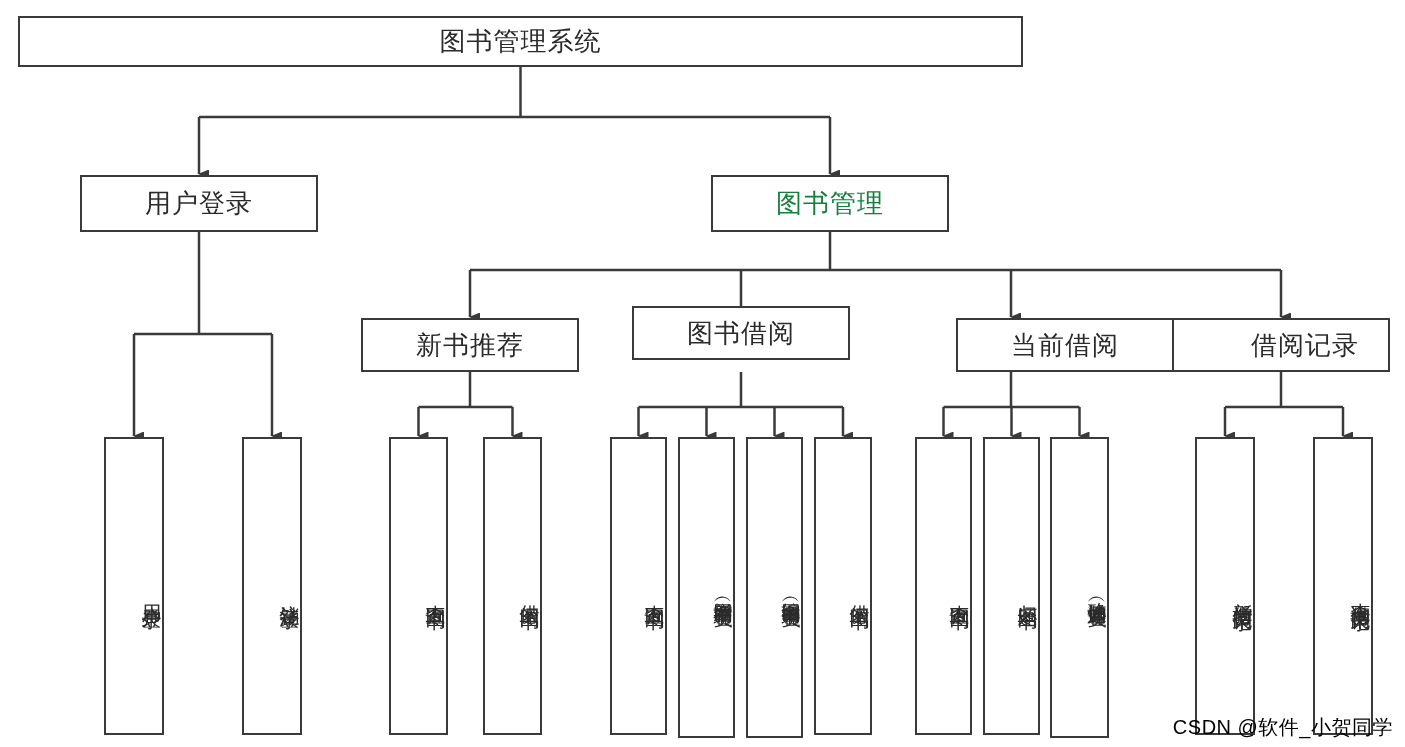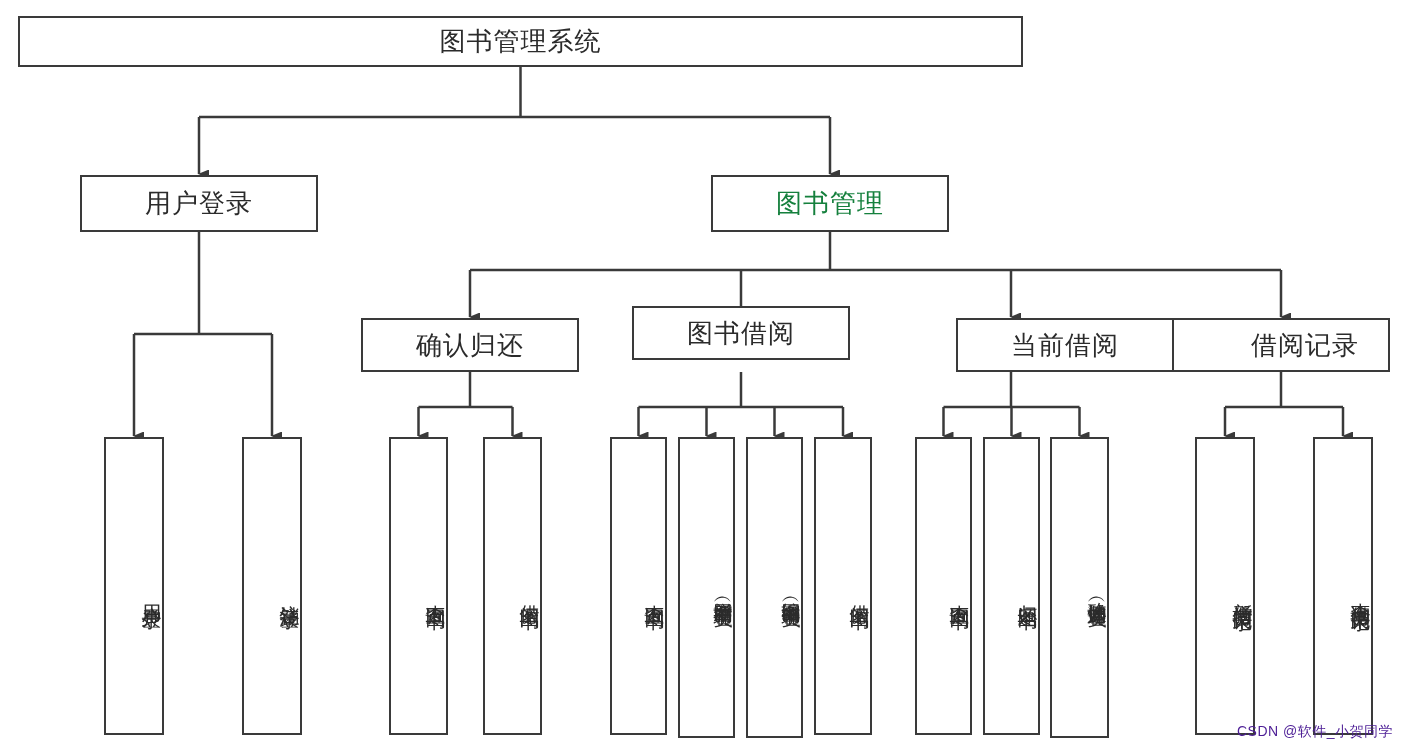--- a/index.html
+++ b/index.html
@@ -58,22 +58,22 @@
     padding-top: 8px;
   }
   .node-label {
     display: block;
     white-space: pre;
   }
   .watermark {
     position: absolute;
     right: 12px;
     bottom: 6px;
-    font-size: 14px;
-    color: #4c1d95;
+    font-size: 20px;
+    color: #000000;
     letter-spacing: 0.5px;
     white-space: nowrap;
     user-select: none;
   }
 </style>
 </head>
 <body>
 
 <div id="diagram-root">
   <svg class="connectors" viewBox="0 0 1405 747" preserveAspectRatio="none">
@@ -122,21 +122,21 @@
       <div class="node horizontal" style="left: 18px; top: 16px; width: 1005px; height: 51px; border-color: rgb(58, 58, 58); color: rgb(43, 43, 43);">
         <span class="node-label">图书管理系统</span>
       </div>
       <div class="node horizontal" style="left: 80px; top: 175px; width: 238px; height: 57px; border-color: rgb(58, 58, 58); color: rgb(43, 43, 43);">
         <span class="node-label">用户登录</span>
       </div>
       <div class="node horizontal" style="left: 711px; top: 175px; width: 238px; height: 57px; border-color: rgb(58, 58, 58); color: #15803d;">
         <span class="node-label">图书管理</span>
       </div>
       <div class="node horizontal" style="left: 361px; top: 318px; width: 218px; height: 54px; border-color: rgb(58, 58, 58); color: rgb(43, 43, 43);">
-        <span class="node-label">确认归还</span>
+        <span class="node-label">新书推荐</span>
       </div>
       <div class="node horizontal" style="left: 632px; top: 306px; width: 218px; height: 54px; border-color: rgb(58, 58, 58); color: rgb(43, 43, 43);">
         <span class="node-label">图书借阅</span>
       </div>
       <div class="node horizontal" style="left: 956px; top: 318px; width: 218px; height: 54px; border-color: rgb(58, 58, 58); color: rgb(43, 43, 43);">
         <span class="node-label">当前借阅</span>
       </div>
       <div class="node horizontal" style="left: 1172px; top: 318px; width: 218px; height: 54px; border-color: rgb(58, 58, 58); color: rgb(43, 43, 43); padding-left: 48px;">
         <span class="node-label">借阅记录</span>
       </div>

